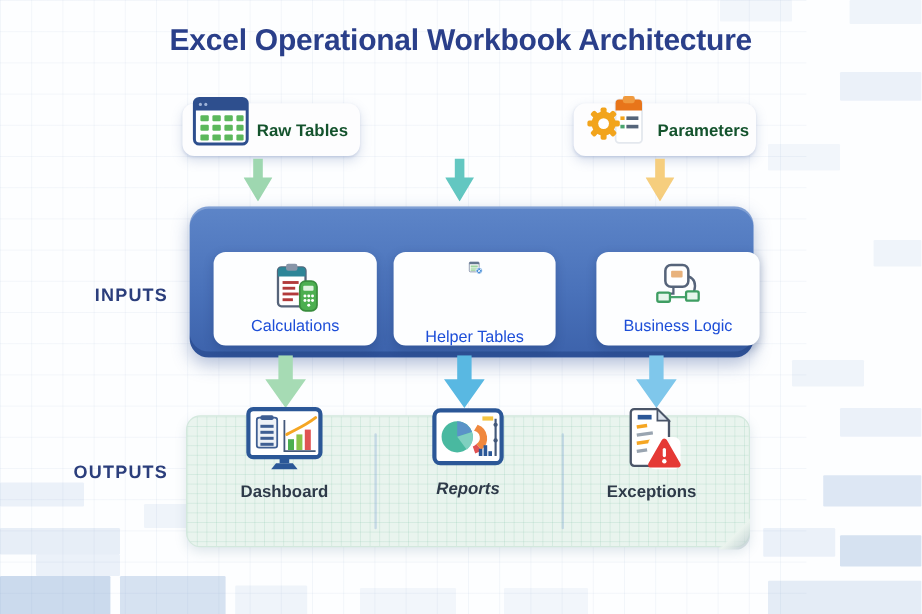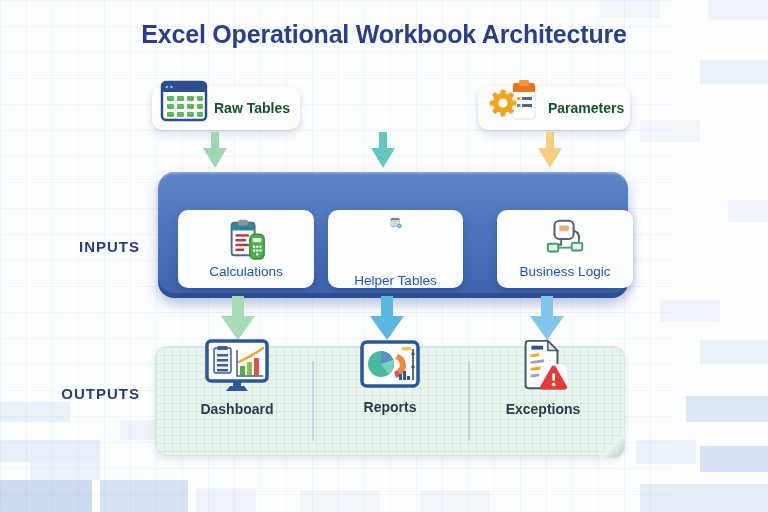--- a/index.html
+++ b/index.html
@@ -262,21 +262,21 @@
       <rect x="36" y="28" width="5" height="9" fill="#4caf50"></rect>
       <rect x="43" y="24" width="5" height="13" fill="#8bc34a"></rect>
       <rect x="50" y="20" width="5" height="17" fill="#e05252"></rect>
       <path d="M35 24 C42 20 50 17 59 10" stroke="#f5a623" stroke-width="2.5" fill="none" stroke-linecap="round"></path>
       <rect x="29" y="43" width="8" height="5" fill="#2b5797"></rect>
       <path d="M26 48 h14 l4 5 h-22 Z" fill="#2b5797"></path>
     </svg>
     <div class="output-label">Dashboard</div>
   </div>
 
-  <div class="output-item" style="left:315px;">
+  <div class="output-item" style="left:315px;font-style:italic;">
     <svg width="62" height="54" viewBox="0 0 62 52">
       <rect x="3" y="3" width="56" height="44" rx="5" fill="#ffffff" stroke="#2b5797" stroke-width="3.5"></rect>
       <circle cx="22" cy="25" r="13" fill="#49b9a0"></circle>
       <path d="M22 25 L22 12 A13 13 0 0 1 34.3 21 Z" fill="#5a93c8"></path>
       <path d="M22 25 L34.3 21 A13 13 0 0 1 30 35.7 Z" fill="#7fd0c0"></path>
       <path d="M39 15 a12 12 0 0 1 3 21 l-4 -5 a6 6 0 0 0 -2 -11 Z" fill="#f0883e"></path>
       <path d="M42 36 l-4 -5 a6 6 0 0 1 -3 2 l2 6 a12 12 0 0 0 5 -3 Z" fill="#e05252"></path>
       <rect x="40" y="35" width="3" height="6" fill="#2b5797"></rect>
       <rect x="44" y="32" width="3" height="9" fill="#2b5797"></rect>
       <rect x="48" y="37" width="3" height="4" fill="#2b5797"></rect>

